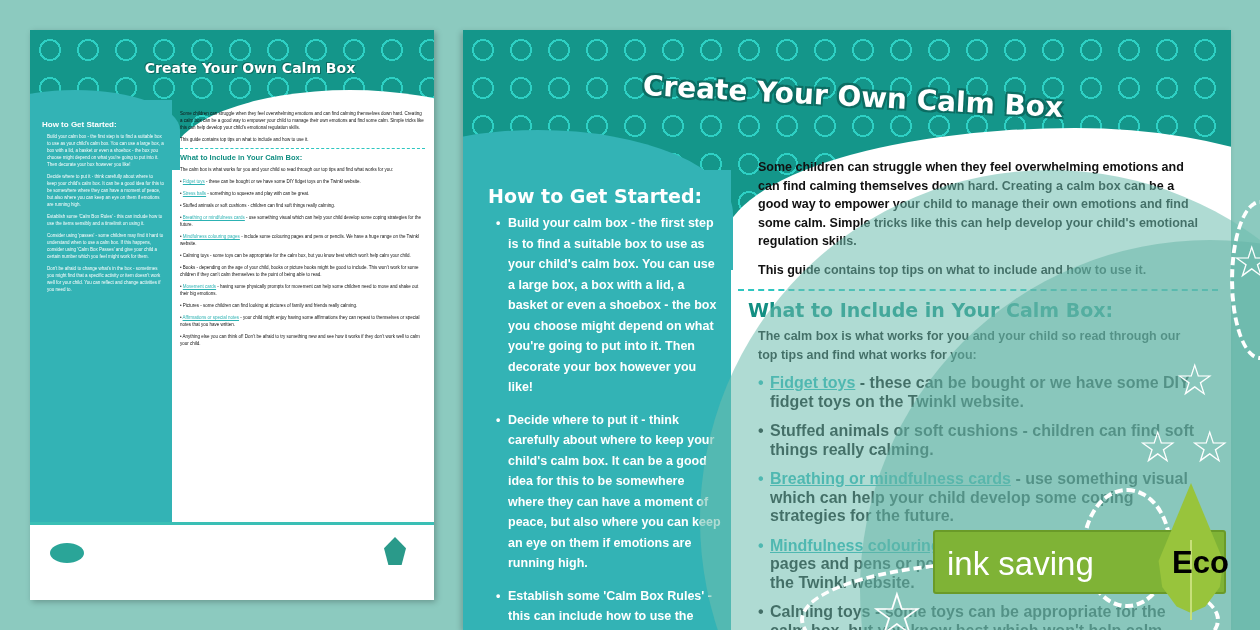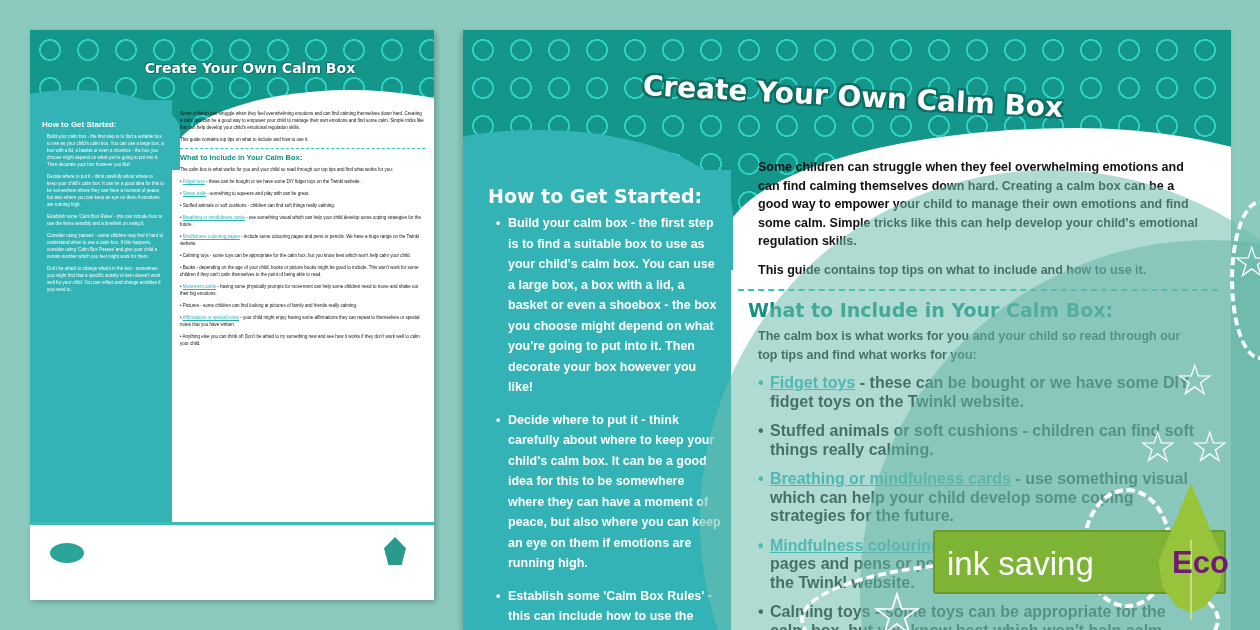--- a/index.html
+++ b/index.html
@@ -106,21 +106,21 @@
   .eco {
     position: absolute; left: 933px; top: 530px; width: 293px; height: 64px;
     background: #7fb336; border: 2px solid #6a9a28; border-radius: 3px;
   }
   .eco-text { position: absolute; left: 12px; top: 12px; color: #fff; font-size: 33px; line-height: 40px; }
   .leaf {
     position: absolute; left: 1155px; top: 483px; width: 72px; height: 130px;
     background: #98c43c; clip-path: polygon(50% 0, 95% 60%, 90% 80%, 70% 95%, 50% 100%, 30% 95%, 10% 80%, 5% 60%);
   }
   .leaf-vein { position: absolute; left: 1190px; top: 540px; width: 2px; height: 80px; background: #c7e07a; }
-  .eco-label { position: absolute; left: 1172px; top: 543px; color: #701a75; font-size: 31px; font-weight: bold; line-height: 40px; }
+  .eco-label { position: absolute; left: 1172px; top: 543px; color: #000000; font-size: 31px; font-weight: bold; line-height: 40px; }
 </style>
 </head>
 <body>
 
 <div class="thumb">
   <div class="banner stars-bg"></div>
   <div class="white-curve"></div>
   <div class="sidecol-curve"></div>
   <div class="sidecol">
     <div class="side-h">How to Get Started:</div>

